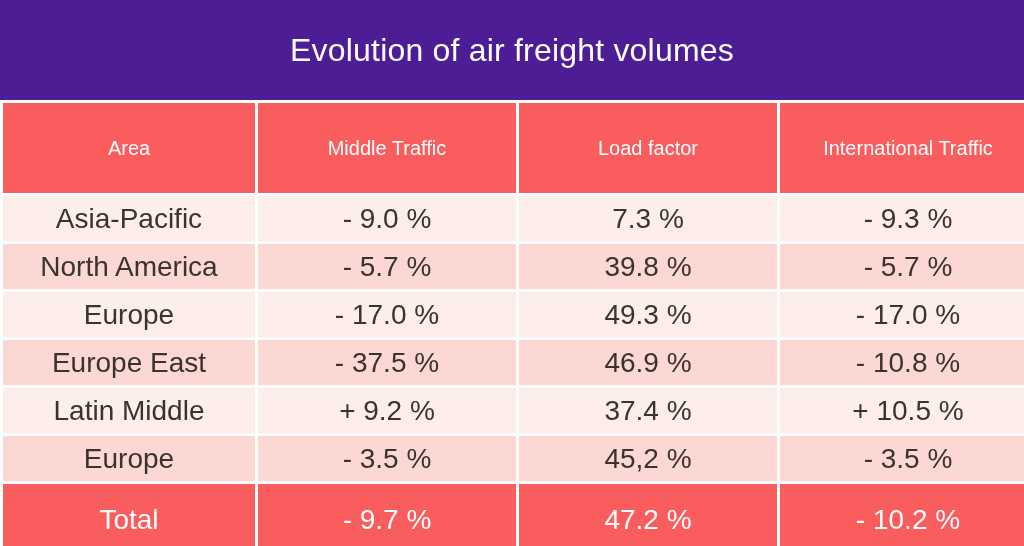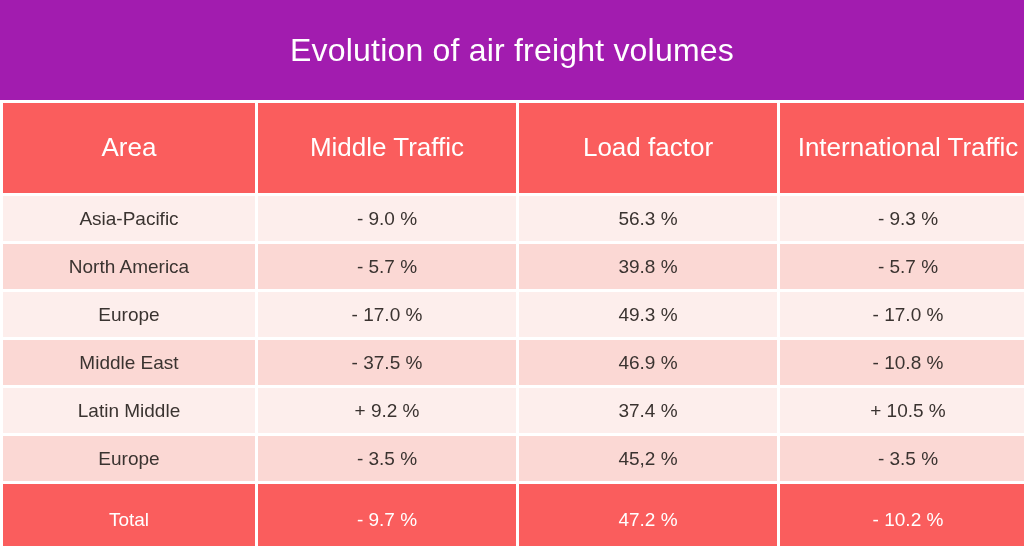--- a/index.html
+++ b/index.html
@@ -18,21 +18,21 @@
     width: 1024px;
     height: 546px;
     display: flex;
     flex-direction: column;
     background: #ffffff;
     box-sizing: border-box;
   }
 
   
   .title-banner {
-    background: #a21caf;
+    background: #4c1d95;
     color: #ffffff;
     height: 100px;
     flex: 0 0 100px;
     display: flex;
     flex-direction: column;
     align-items: center;
     justify-content: center;
     text-align: center;
     line-height: 1.14;
   }
@@ -54,32 +54,32 @@
     background: #ffffff;
   }
   .freight-table col.c-area    { width: 252px; }
   .freight-table col.c-global  { width: 258px; }
   .freight-table col.c-load    { width: 258px; }
   .freight-table col.c-intl    { width: 256px; }
 
   thead th {
     background: #fa5d5d;
     color: #ffffff;
-    font-size: 26px;
+    font-size: 20px;
     font-weight: 400;
     text-align: center;
     vertical-align: middle;
     height: 90px;
     padding: 2px 6px;
     line-height: 1.12;
     box-sizing: border-box;
   }
 
   tbody td {
-    font-size: 19px;
+    font-size: 28px;
     font-weight: 400;
     color: #3a3330;
     text-align: center;
     vertical-align: middle;
     height: 45px;
     padding: 0 6px;
     box-sizing: border-box;
     white-space: nowrap;
   }
 
@@ -114,40 +114,40 @@
         <th>Middle Traffic</th>
         <th>Load factor</th>
         <th>International Traffic</th>
       </tr>
     </thead>
     <tbody>
 
       <tr class="row-light">
         <td>Asia-Pacific</td>
         <td>- 9.0 %</td>
-        <td>56.3 %</td>
+        <td>7.3 %</td>
         <td>- 9.3 %</td>
       </tr>
 
       <tr class="row-dark">
         <td>North America</td>
         <td>- 5.7 %</td>
         <td>39.8 %</td>
         <td>- 5.7 %</td>
       </tr>
 
       <tr class="row-light">
         <td>Europe</td>
         <td>- 17.0 %</td>
         <td>49.3 %</td>
         <td>- 17.0 %</td>
       </tr>
 
       <tr class="row-dark">
-        <td>Middle East</td>
+        <td>Europe East</td>
         <td>- 37.5 %</td>
         <td>46.9 %</td>
         <td>- 10.8 %</td>
       </tr>
 
       <tr class="row-light">
         <td>Latin Middle</td>
         <td>+ 9.2 %</td>
         <td>37.4 %</td>
         <td>+ 10.5 %</td>

